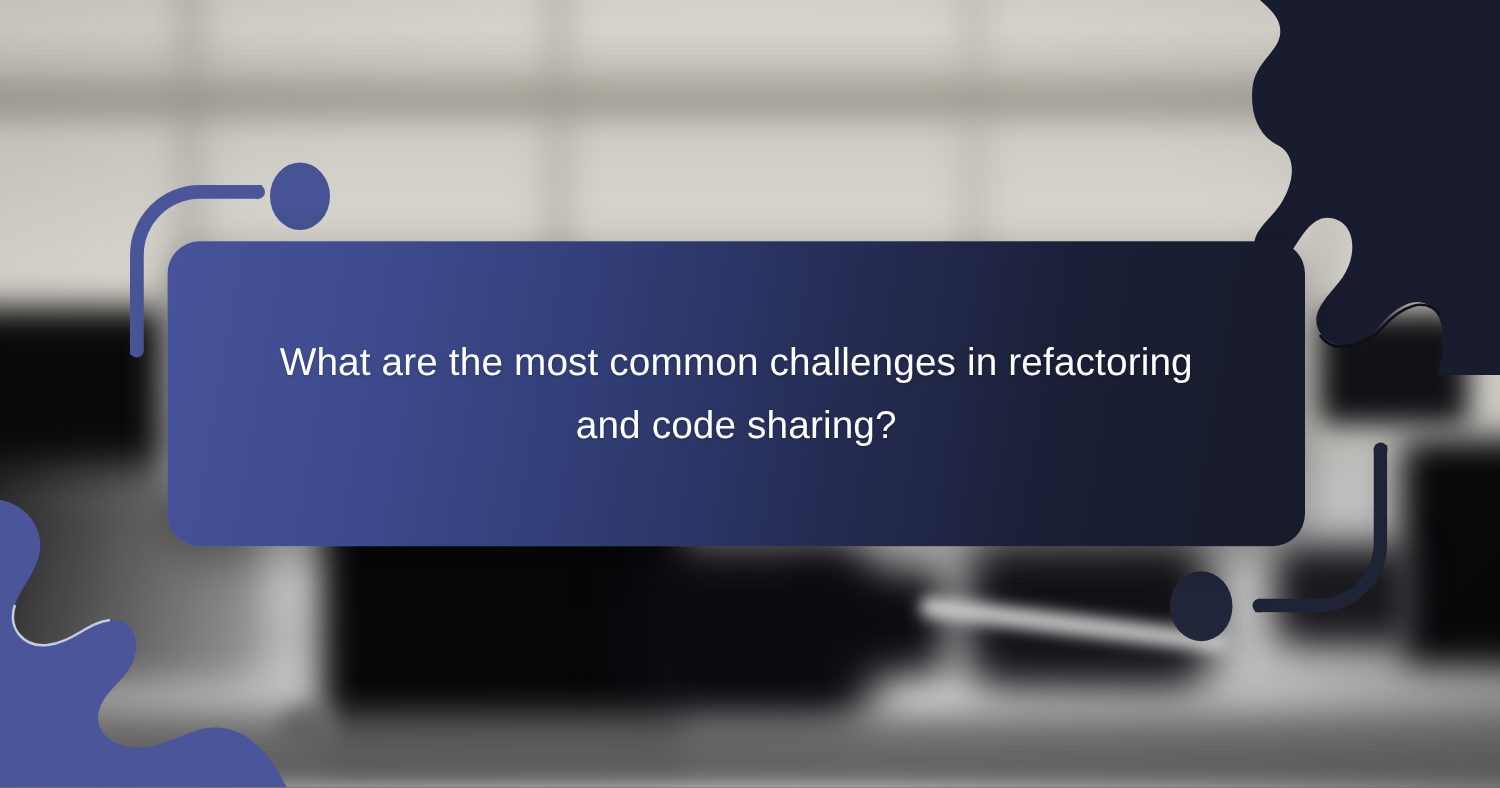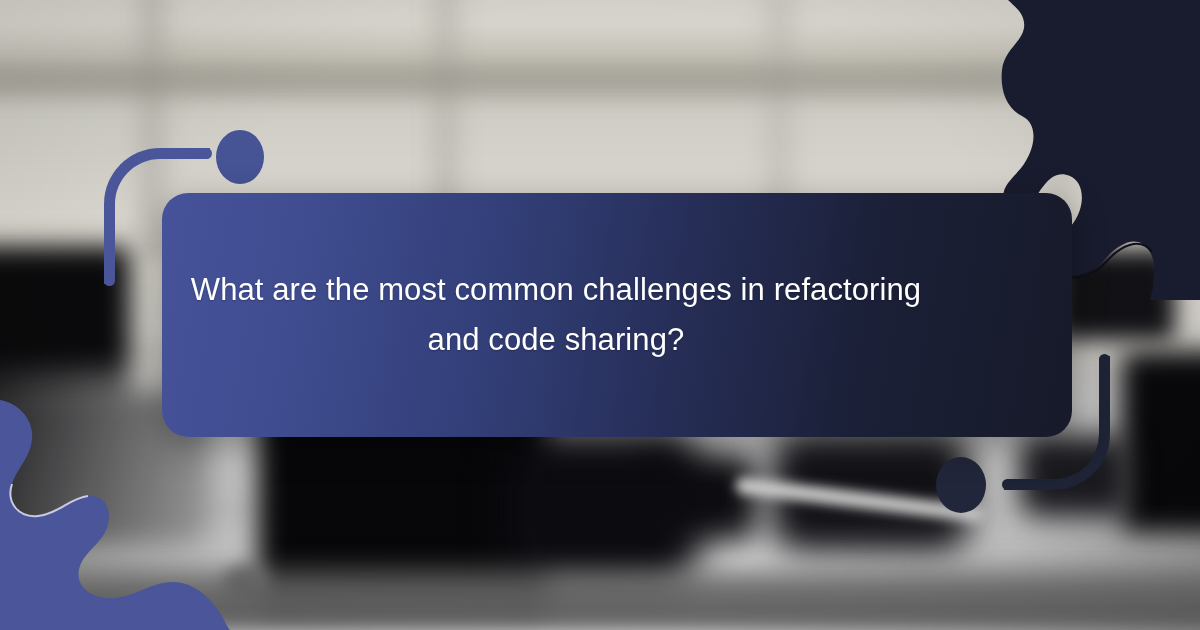--- a/index.html
+++ b/index.html
@@ -195,29 +195,30 @@
   }
   .circle-br {
     left: 936px; top: 457px;
     width: 50px; height: 56px;
     background: #22263a;
   }
 
   
   .card {
     position: absolute;
-    left: 162px;
+    left: 134px;
     top: 193px;
     width: 910px;
     height: 244px;
     border-radius: 26px;
     background: linear-gradient(100deg, #46539a 0%, #3f4c8f 16%, #333f79 36%, #252d55 58%, #1b2038 76%, #171a29 100%);
     box-shadow: 0 10px 34px rgba(0,0,0,.34);
     display: flex;
     align-items: center;
+    justify-content: center;
   }
   .card-text {
     color: #ffffff;
     font-size: 31px;
     line-height: 1.62;
     font-weight: 400;
     text-align: center;
     letter-spacing: .1px;
     max-width: 740px;
     padding: 0 24px;

